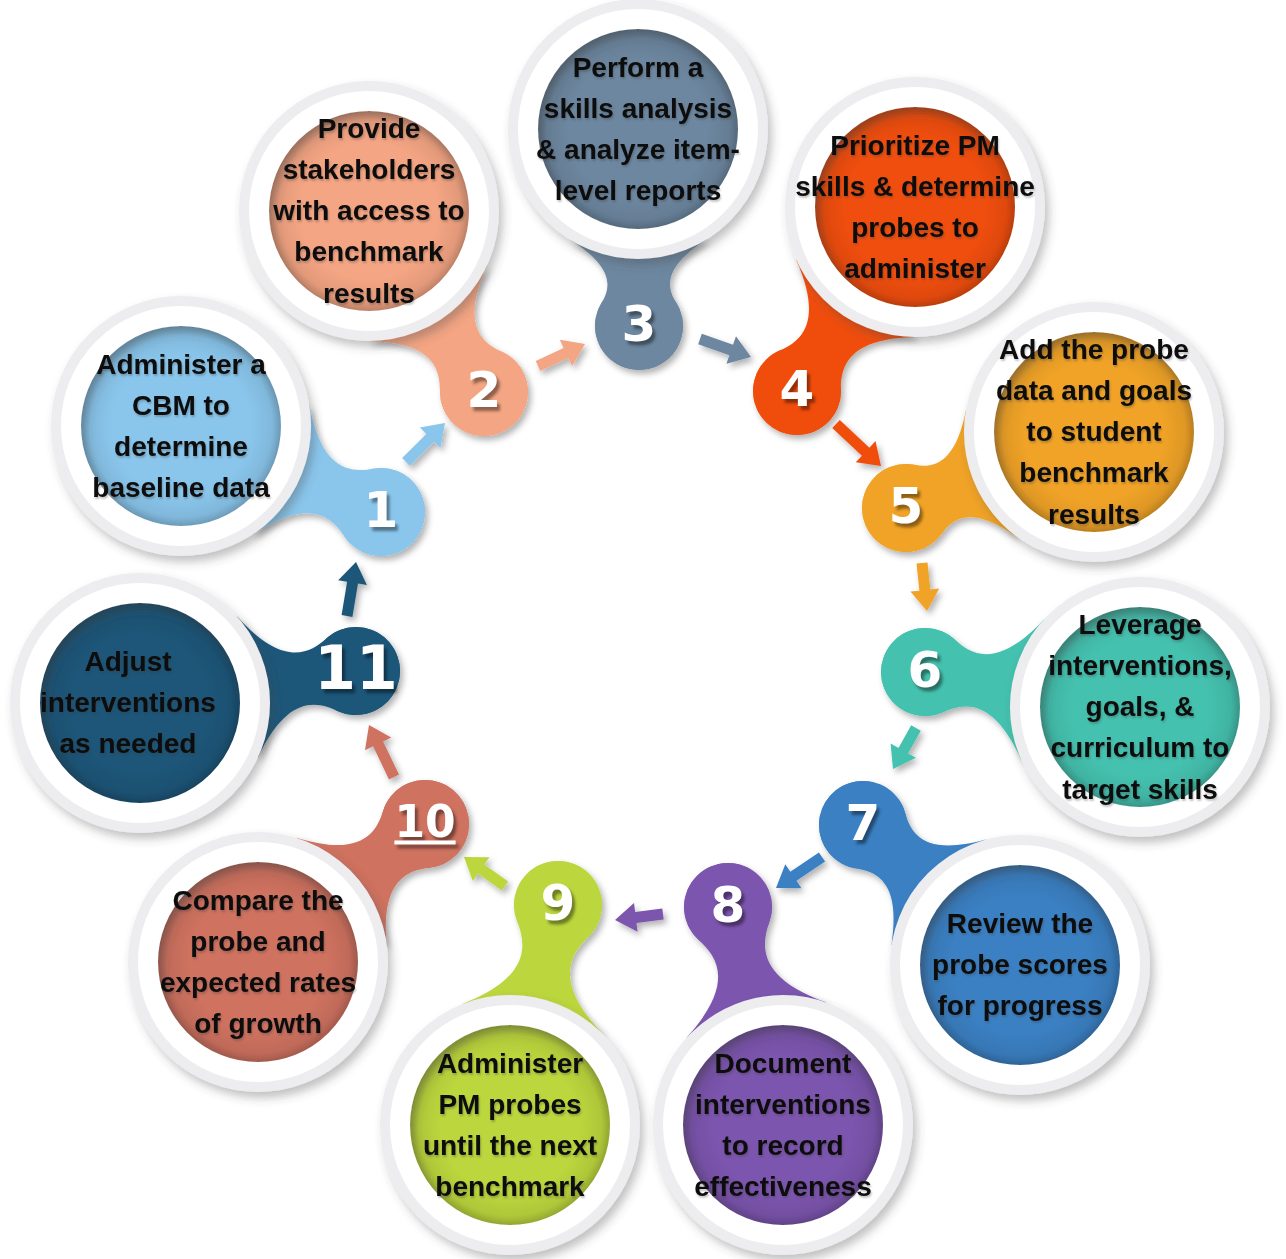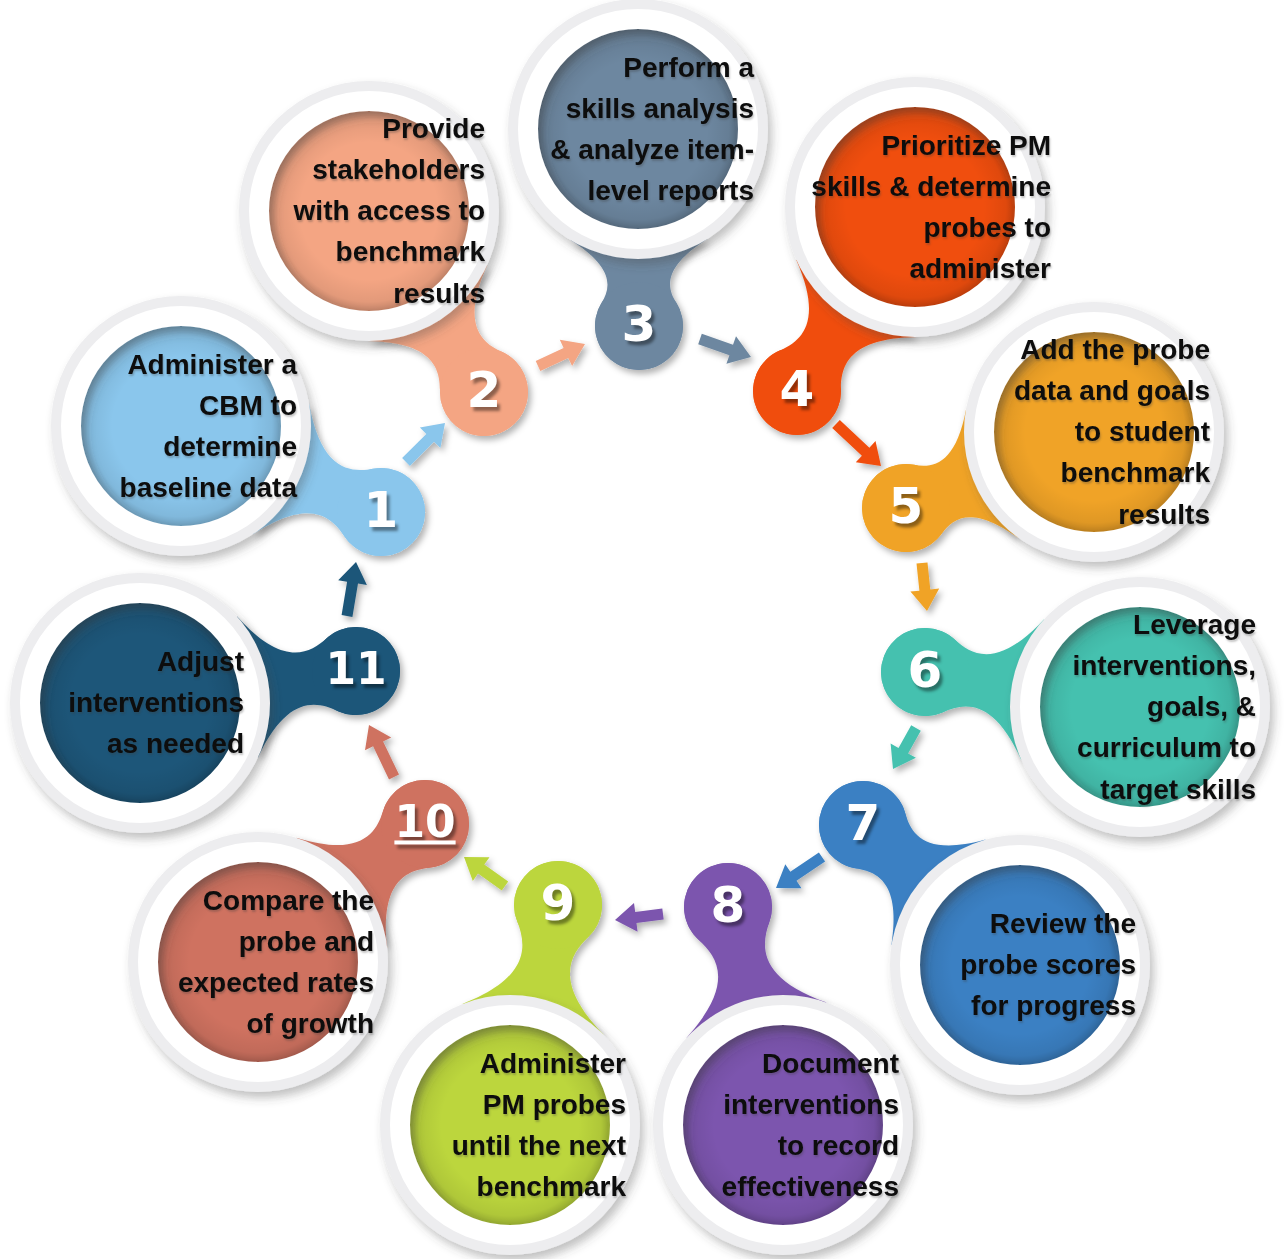--- a/index.html
+++ b/index.html
@@ -18,21 +18,21 @@
   #diagram-svg {
     position: absolute;
     left: 0;
     top: 0;
     width: 1286px;
     height: 1259px;
   }
   .step-label {
     position: absolute;
     transform: translate(-50%, -50%);
-    text-align: right;
+    text-align: center;
     font-weight: bold;
     font-size: 28px;
     line-height: 1.47;
     color: #0d0d0d;
     white-space: pre-line;
     text-shadow: 1px 2px 2px rgba(60,60,60,0.30);
     pointer-events: none;
   }
   .step-number {
     position: absolute;
@@ -260,15 +260,15 @@
 benchmark</div>
       <div class="step-number" style="left: 558px; top: 905px; font-size: 50px;">9</div>
       <div class="step-label" style="left: 258px; top: 962px; width: 232px;">Compare the
 probe and
 expected rates
 of growth</div>
       <div class="step-number" style="left: 425px; top: 824px; font-size: 44px; text-decoration: underline;">10</div>
       <div class="step-label" style="left: 128px; top: 703px; width: 232px;">Adjust
 interventions
 as needed</div>
-      <div class="step-number" style="left: 356px; top: 671px; font-size: 44px;">11</div>
+      <div class="step-number" style="left: 356px; top: 671px; font-size: 60px;">11</div>
     </div>
 </div>
 
 </body></html>

